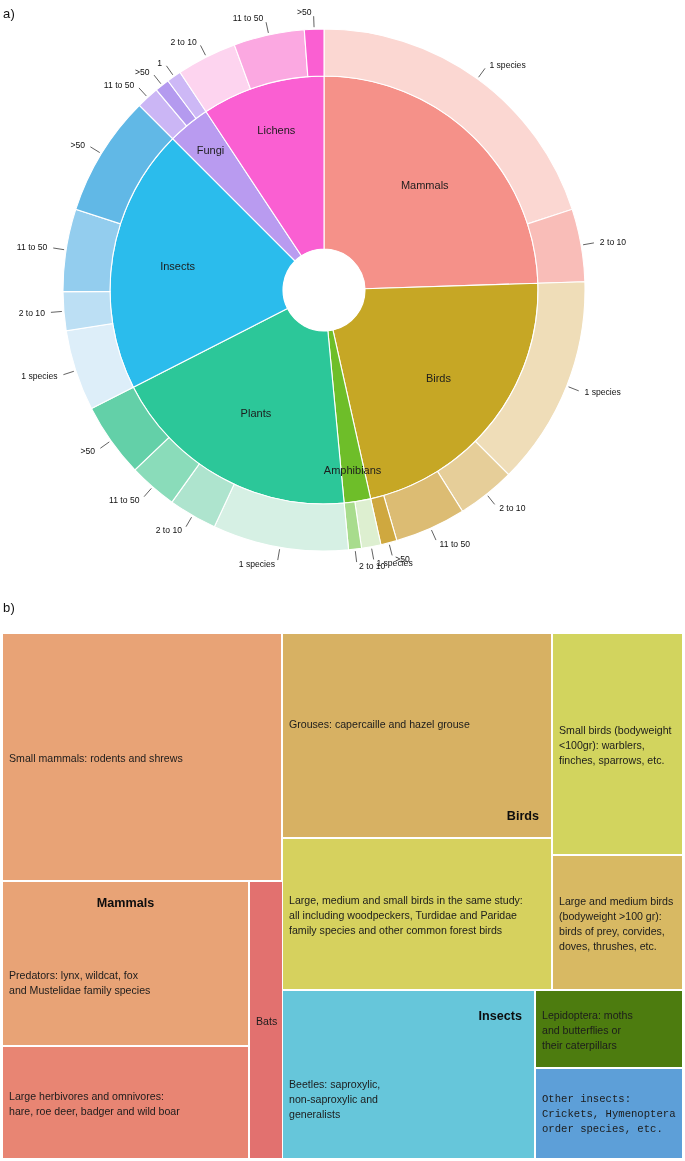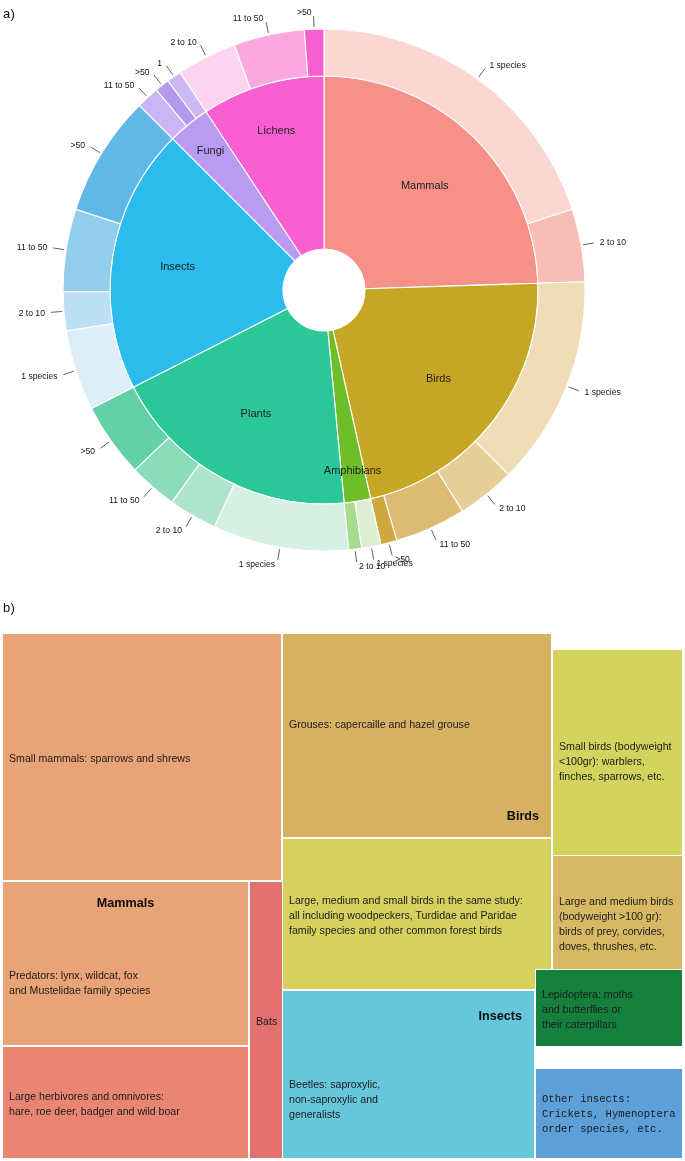--- a/index.html
+++ b/index.html
@@ -114,48 +114,48 @@
       <path d="M314.0583413669452,27.187969408507115 L313.6425305495932,16.19583124688569" class="leader"></path>
       <text x="311.49132661601055" y="15.198690097205201" class="outer-label" text-anchor="end">&gt;50</text>
       <circle cx="324" cy="290" r="41" fill="#ffffff"></circle>
     </svg>
 </div>
 
 <div class="panel-label" id="panel-b-label">b)</div>
 
 <div id="treemap">
     <div class="tm-cell" style="left: 0px; top: 0px; width: 280px; height: 248px; background: rgb(232, 163, 118);">
-      <div class="tm-desc" style="top: 116.5px;">Small mammals: sparrows and shrews</div>
+      <div class="tm-desc" style="top: 116.5px;">Small mammals: rodents and shrews</div>
     </div>
     <div class="tm-cell" style="left: 0px; top: 248px; width: 247px; height: 165px; background: rgb(232, 163, 118);">
       <div class="tm-group" style="left: 0px; right: 0px; text-align: center; top: 14px;">Mammals</div>
       <div class="tm-desc" style="top: 86px;">Predators: lynx, wildcat, fox<br>and Mustelidae family species</div>
     </div>
     <div class="tm-cell" style="left: 0px; top: 413px; width: 247px; height: 113px; background: rgb(232, 133, 115); text-decoration: underline;">
       <div class="tm-desc" style="top: 41.5px;">Large herbivores and omnivores:<br>hare, roe deer, badger and wild boar</div>
     </div>
     <div class="tm-cell" style="left: 247px; top: 248px; width: 56px; height: 278px; background: rgb(226, 113, 111);">
       <div class="tm-desc" style="top: 131.5px;">Bats</div>
     </div>
     <div class="tm-cell" style="left: 280px; top: 0px; width: 270px; height: 205px; background: rgb(215, 177, 99);">
       <div class="tm-group" style="right: 12px; bottom: 14px;">Birds</div>
       <div class="tm-desc" style="top: 83px;">Grouses: capercaille and hazel grouse</div>
     </div>
     <div class="tm-cell" style="left: 280px; top: 205px; width: 270px; height: 152px; background: rgb(214, 209, 94);">
       <div class="tm-desc" style="top: 53.5px;">Large, medium and small birds in the same study:<br>all including woodpeckers, Turdidae and Paridae<br>family species and other common forest birds</div>
     </div>
-    <div class="tm-cell" style="left: 550px; top: 16px; width: 131px; height: 222px; background: rgb(210, 212, 94);">
+    <div class="tm-cell" style="left: 550px; top: 0px; width: 131px; height: 222px; background: rgb(210, 212, 94);">
       <div class="tm-desc" style="top: 88.5px;">Small birds (bodyweight<br>&lt;100gr): warblers,<br>finches, sparrows, etc.</div>
     </div>
     <div class="tm-cell" style="left: 550px; top: 222px; width: 131px; height: 135px; background: rgb(216, 185, 99);">
       <div class="tm-desc" style="top: 37.5px;">Large and medium birds<br>(bodyweight &gt;100 gr):<br>birds of prey, corvides,<br>doves, thrushes, etc.</div>
     </div>
     <div class="tm-cell" style="left: 280px; top: 357px; width: 253px; height: 169px; background: rgb(102, 198, 218);">
       <div class="tm-group" style="right: 12px; top: 18px;">Insects</div>
       <div class="tm-desc" style="top: 86px;">Beetles: saproxylic,<br>non-saproxylic and<br>generalists</div>
     </div>
-    <div class="tm-cell" style="left: 533px; top: 336px; width: 148px; height: 78px; background: #15803d;">
+    <div class="tm-cell" style="left: 533px; top: 357px; width: 148px; height: 78px; background: #4d7c0f;">
       <div class="tm-desc" style="top: 16.5px;">Lepidoptera: moths<br>and butterflies or<br>their caterpillars</div>
     </div>
     <div class="tm-cell" style="left: 533px; top: 435px; width: 148px; height: 91px; background: rgb(93, 159, 216); font-family: Liberation Mono, monospace;">
       <div class="tm-desc" style="top: 23px;">Other insects:<br>Crickets, Hymenoptera<br>order species, etc.</div>
     </div>
   </div>
 
 </body></html>

